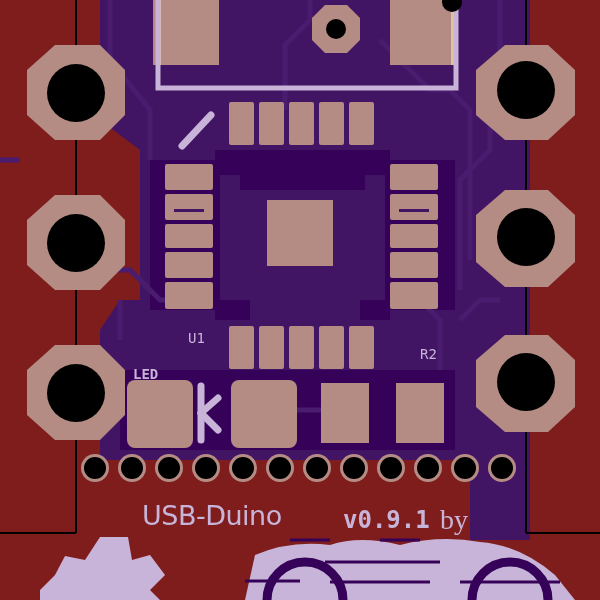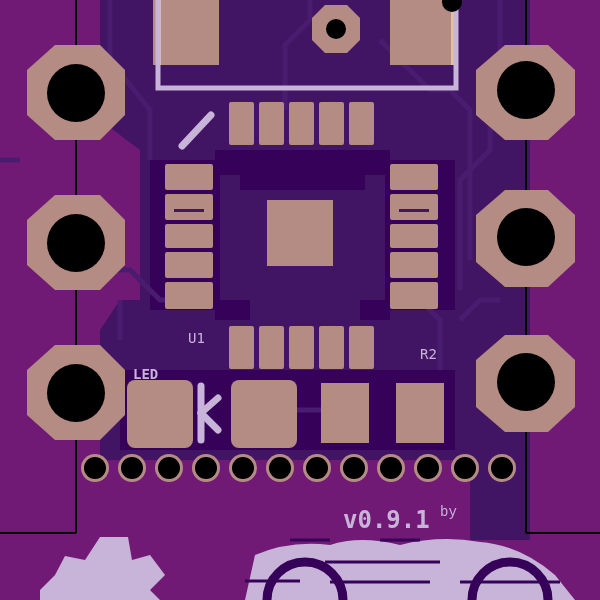--- a/index.html
+++ b/index.html
@@ -1,21 +1,21 @@
 <!DOCTYPE html>
 <html><head>
 <meta charset="utf-8">
 <style>
   html,body{margin:0;padding:0;background:#33005a;}
-  #board{position:relative;width:600px;height:600px;overflow:hidden;background:#701a75;font-family:"DejaVu Sans Mono","Liberation Mono",monospace;}
+  #board{position:relative;width:600px;height:600px;overflow:hidden;background:#7f1d1d;font-family:"DejaVu Sans Mono","Liberation Mono",monospace;}
   svg{position:absolute;left:0;top:0;}
   .silk-text{position:absolute;color:#c8b4d8;white-space:nowrap;}
   #title{left:142px;top:500px;font-size:27px;letter-spacing:-0.5px;font-family:"DejaVu Sans","Liberation Sans",sans-serif;}
   #version{left:343px;top:506px;font-size:24px;font-weight:bold;}
-  #by{left:440px;top:504px;font-size:14px;font-family:Liberation Mono, monospace;}
+  #by{left:440px;top:504px;font-size:28px;font-family:Liberation Serif, serif;}
   .lbl{font-size:14px;font-family:"DejaVu Sans Mono","Liberation Mono",monospace;}
   #lbl-u1{left:188px;top:330px;}
   #lbl-led{left:133px;top:366px;font-weight:bold;}
   #lbl-r2{left:420px;top:346px;}
 </style>
 </head>
 <body>
 
 <div id="board">
   <svg width="600" height="600" viewBox="0 0 600 600">
@@ -190,15 +190,16 @@
         <line x1="380" y1="540" x2="420" y2="540"></line>
       </g>
       <circle cx="305" cy="600" r="38" stroke="#360259" stroke-width="9" fill="none"></circle>
       <circle cx="510" cy="600" r="38" stroke="#360259" stroke-width="9" fill="none"></circle>
     </g>
   </svg>
 
   <div class="silk-text lbl" id="lbl-u1">U1</div>
   <div class="silk-text lbl" id="lbl-led">LED</div>
   <div class="silk-text lbl" id="lbl-r2">R2</div>
+  <div class="silk-text" id="title">USB-Duino</div>
   <div class="silk-text" id="version">v0.9.1</div>
   <div class="silk-text" id="by">by</div>
 </div>
 
 </body></html>

